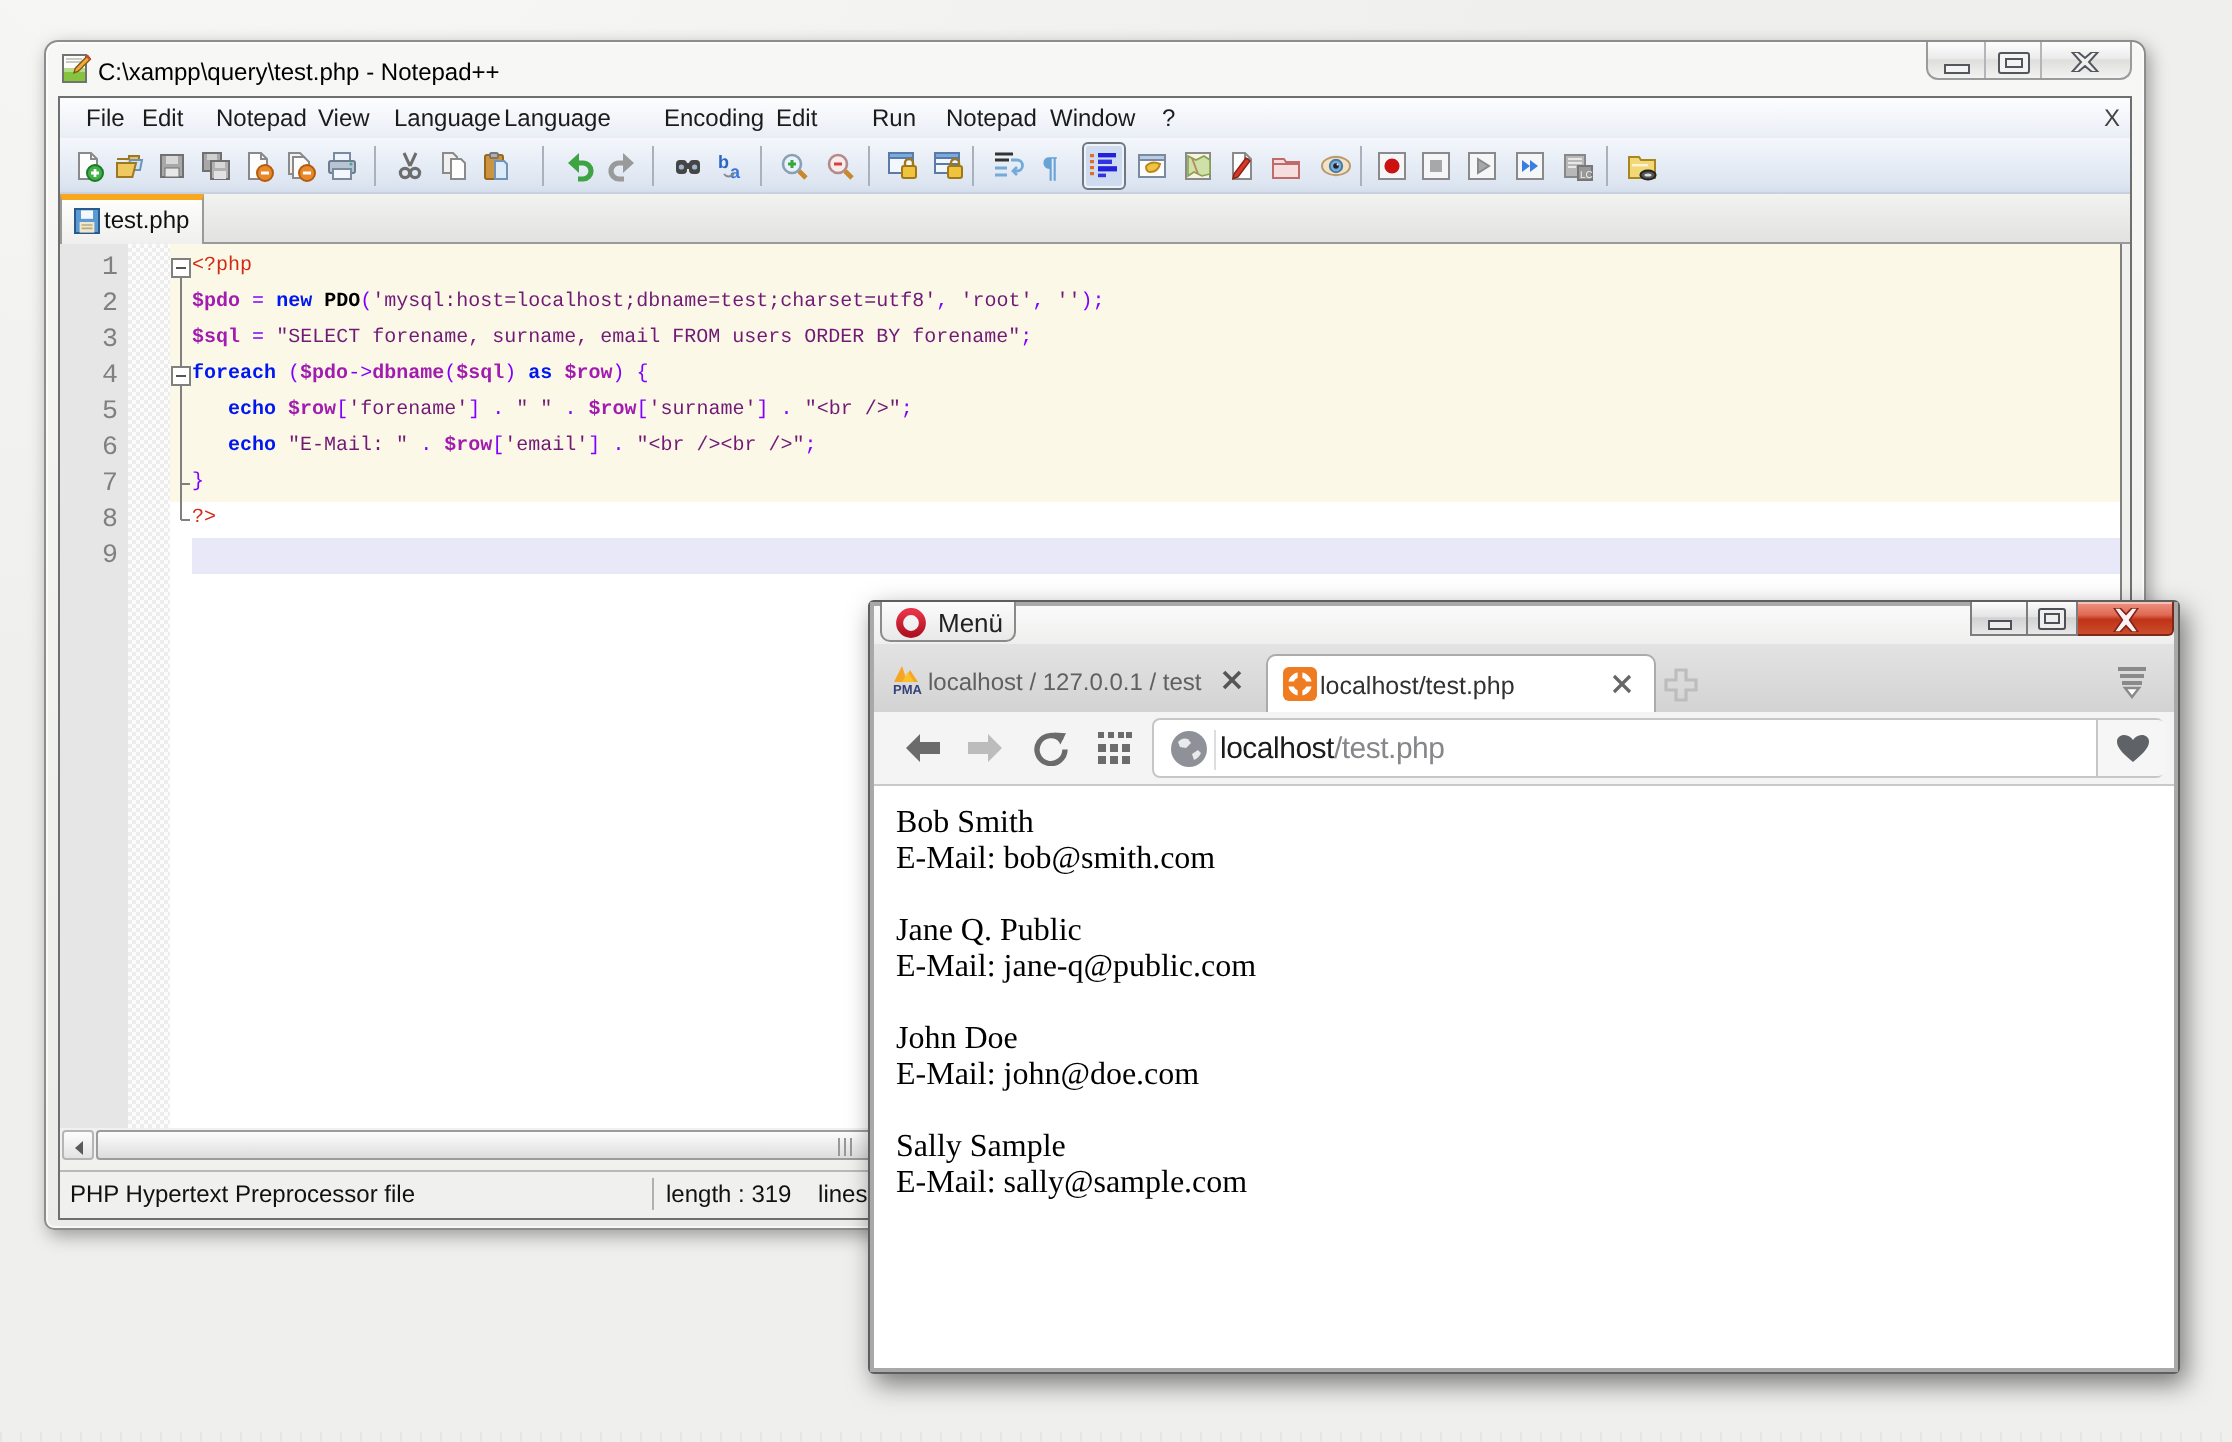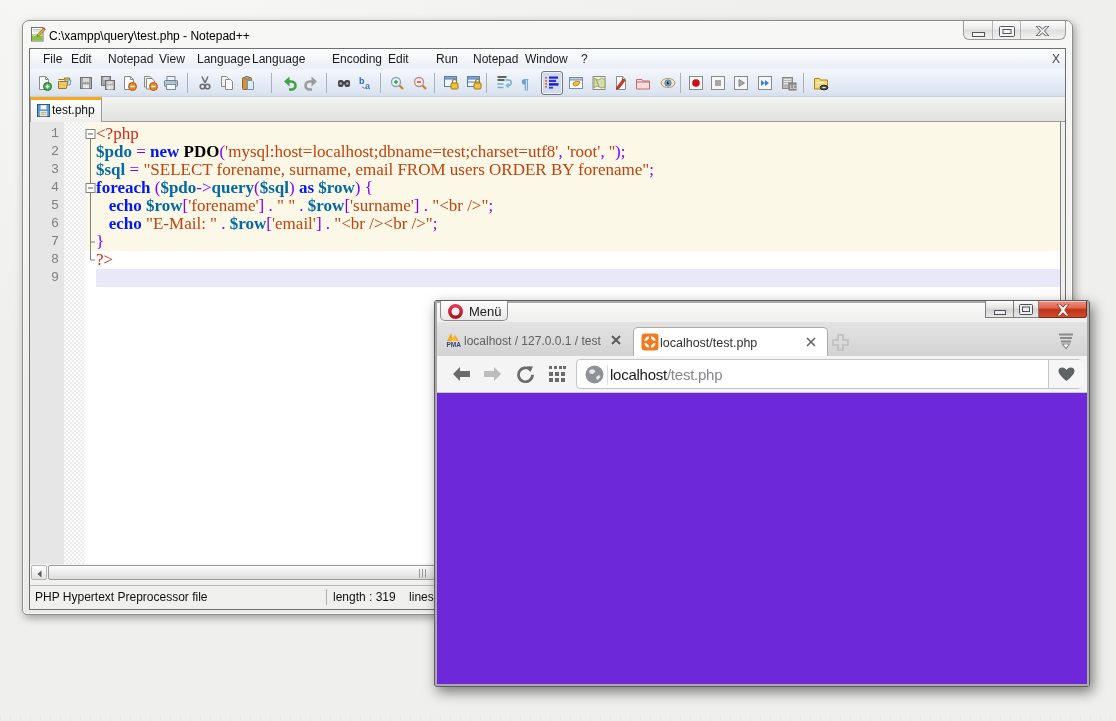--- a/index.html
+++ b/index.html
@@ -45,36 +45,36 @@
 #editor { left:0; top:73px; width:1031px; height:442px; background:#ffffff; border-right:1px solid #808080; overflow:hidden; position:absolute;}
 #nummargin { position:absolute; left:0; top:0; width:34px; height:100%; background:#e6e6e6; }
 #foldchk { position:absolute; left:34px; top:0; width:21px; height:100%;
   background-image:linear-gradient(45deg,#ededed 25%,transparent 25%,transparent 75%,#ededed 75%),linear-gradient(45deg,#ededed 25%,transparent 25%,transparent 75%,#ededed 75%);
   background-size:4px 4px; background-position:0 0,2px 2px; background-color:#fcfcfc; }
 #foldcol { position:absolute; left:55px; top:0; width:11px; height:100%; background:#fff; }
 .bgrow { position:absolute; left:66px; right:0; height:18px; }
 .cream { background:#fcf8e8; }
 .lav { background:#e8e8f8; }
 .lnum { position:absolute; width:29px; text-align:right; font-family:"Liberation Mono",monospace; font-size:13.3px; line-height:18px; color:#808080; }
-.cl { position:absolute; left:66px; font-family:Liberation Serif, serif; font-size:17px; line-height:18px; white-space:pre; color:#000; }
+.cl { position:absolute; left:66px; font-family:Liberation Mono, monospace; font-size:10px; line-height:18px; white-space:pre; color:#000; }
 .kw { color:#0017f0; font-weight:bold; }
-.vr { color:#0369a1; font-weight:bold; }
+.vr { color:#a21caf; font-weight:bold; }
 .op { color:#8000ff; }
-.st { color:#c2410c; }
+.st { color:#701a75; }
 .tg { color:#d22a12; }
 .cls { color:#000; font-weight:bold; }
 
 
 #hscroll { left:0; top:515px; width:1031px; height:17px; background:#f1f1f1; position:absolute; }
 
 #statusbar { left:0; top:536px; width:1035px; height:24px; background:#f0f0ee; border-top:1px solid #b9b9b9; font-size:12px; color:#111; position:absolute; }
 
 
 #op { left:434px; top:300px; width:656px; height:387px;
-  background:#6d28d9; border:1px solid #5e5e5e; border-radius:3px;
+  background:#f9a8d4; border:1px solid #5e5e5e; border-radius:3px;
   box-shadow:3px 5px 13px rgba(0,0,0,0.5); }
 #menu-btn { background:linear-gradient(#fcfcfc,#e9e9e9); border:1px solid #8a8a8a; border-top:none; border-radius:0 0 5px 5px; }
 </style>
 </head>
 <body>
 
 <div id="np" class="abs">
   <svg class="abs" style="left:8px;top:6px" width="15" height="15" viewBox="0 0 15 15">
     <rect x="0.5" y="0.5" width="11.5" height="13.5" fill="#fdfdfb" stroke="#72726e"></rect>
     <path d="M2 2.5 h8 M2 4 h8" stroke="#b8b8b4" stroke-width="0.8"></path>
@@ -335,21 +335,21 @@
         <line x1="5.5" y1="135" x2="10" y2="135" stroke="#808080" stroke-width="1"></line>
         <rect x="1" y="4.5" width="9" height="9" fill="#fff" stroke="#808080"></rect>
         <line x1="3" y1="9" x2="8" y2="9" stroke="#555" stroke-width="1"></line>
         <rect x="1" y="58.5" width="9" height="9" fill="#fff" stroke="#808080"></rect>
         <line x1="3" y1="63" x2="8" y2="63" stroke="#555" stroke-width="1"></line>
       </svg>
 
       <div class="cl" style="top:3px"><span class="tg">&lt;?php</span></div>
       <div class="cl" style="top:21px"><span class="vr">$pdo</span> <span class="op">=</span> <span class="kw">new</span> <span class="cls">PDO</span><span class="op">(</span><span class="st">'mysql:host=localhost;dbname=test;charset=utf8'</span><span class="op">,</span> <span class="st">'root'</span><span class="op">,</span> <span class="st">''</span><span class="op">);</span></div>
       <div class="cl" style="top:39px"><span class="vr">$sql</span> <span class="op">=</span> <span class="st">"SELECT forename, surname, email FROM users ORDER BY forename"</span><span class="op">;</span></div>
-      <div class="cl" style="top:57px"><span class="kw">foreach</span> <span class="op">(</span><span class="vr">$pdo</span><span class="op">-&gt;</span><span class="vr">query</span><span class="op">(</span><span class="vr">$sql</span><span class="op">)</span> <span class="kw">as</span> <span class="vr">$row</span><span class="op">)</span> <span class="op">{</span></div>
+      <div class="cl" style="top:57px"><span class="kw">foreach</span> <span class="op">(</span><span class="vr">$pdo</span><span class="op">-&gt;</span><span class="vr">dbname</span><span class="op">(</span><span class="vr">$sql</span><span class="op">)</span> <span class="kw">as</span> <span class="vr">$row</span><span class="op">)</span> <span class="op">{</span></div>
       <div class="cl" style="top:75px">   <span class="kw">echo</span> <span class="vr">$row</span><span class="op">[</span><span class="st">'forename'</span><span class="op">]</span> <span class="op">.</span> <span class="st">" "</span> <span class="op">.</span> <span class="vr">$row</span><span class="op">[</span><span class="st">'surname'</span><span class="op">]</span> <span class="op">.</span> <span class="st">"&lt;br /&gt;"</span><span class="op">;</span></div>
       <div class="cl" style="top:93px">   <span class="kw">echo</span> <span class="st">"E-Mail: "</span> <span class="op">.</span> <span class="vr">$row</span><span class="op">[</span><span class="st">'email'</span><span class="op">]</span> <span class="op">.</span> <span class="st">"&lt;br /&gt;&lt;br /&gt;"</span><span class="op">;</span></div>
       <div class="cl" style="top:111px"><span class="op">}</span></div>
       <div class="cl" style="top:129px"><span class="tg">?&gt;</span></div>
     </div>
     <div id="hscroll">
       <div class="abs" style="left:1px;top:1px;width:16px;height:15px;background:linear-gradient(#fdfdfd,#e3e3e3);border:1px solid #b5b5b5;border-radius:2px">
         <svg class="abs" style="left:5px;top:4px" width="5" height="8">
             <path d="M4.5 0.5 L0.5 4 L4.5 7.5 Z" fill="#5a5a5a"></path>
           </svg>
@@ -463,13 +463,16 @@
       </svg>
       <div class="abs" style="left:30px;top:5px;width:1px;height:20px;background:#ddd"></div>
       <span class="abs" style="left:33px;top:6px;font-size:15px;letter-spacing:-0.25px;color:#1b1b1b">localhost<span style="color:#85878a">/test.php</span></span>
       <div class="abs" style="left:471px;top:0;width:35px;height:28px;border-left:1px solid #c6c6c6;background:#f6f6f6;border-radius:0 4px 4px 0">
         <svg class="abs" style="left:9px;top:7px" width="17" height="15" viewBox="0 0 17 15">
             <path d="M8.5 14 C2 9 0.5 6 0.5 3.8 C0.5 1.7 2.2 0.5 4.2 0.5 C6 0.5 7.6 1.6 8.5 3 C9.4 1.6 11 0.5 12.8 0.5 C14.8 0.5 16.5 1.7 16.5 3.8 C16.5 6 15 9 8.5 14 Z" fill="#5f6368"></path>
           </svg>
       </div>
     </div>
   </div>
+  <div id="op-content" class="abs" style="left:2px;top:92px;width:650px;height:291px;background:#fff;font-family:'Liberation Serif',serif;font-size:16px;line-height:18px;color:#000">
+    <div class="abs" style="left:11px;top:10px">Bob Smith<br>E-Mail: bob@smith.com<br><br>Jane Q. Public<br>E-Mail: jane-q@public.com<br><br>John Doe<br>E-Mail: john@doe.com<br><br>Sally Sample<br>E-Mail: sally@sample.com</div>
+  </div>
 </div>
 
 </body></html>

